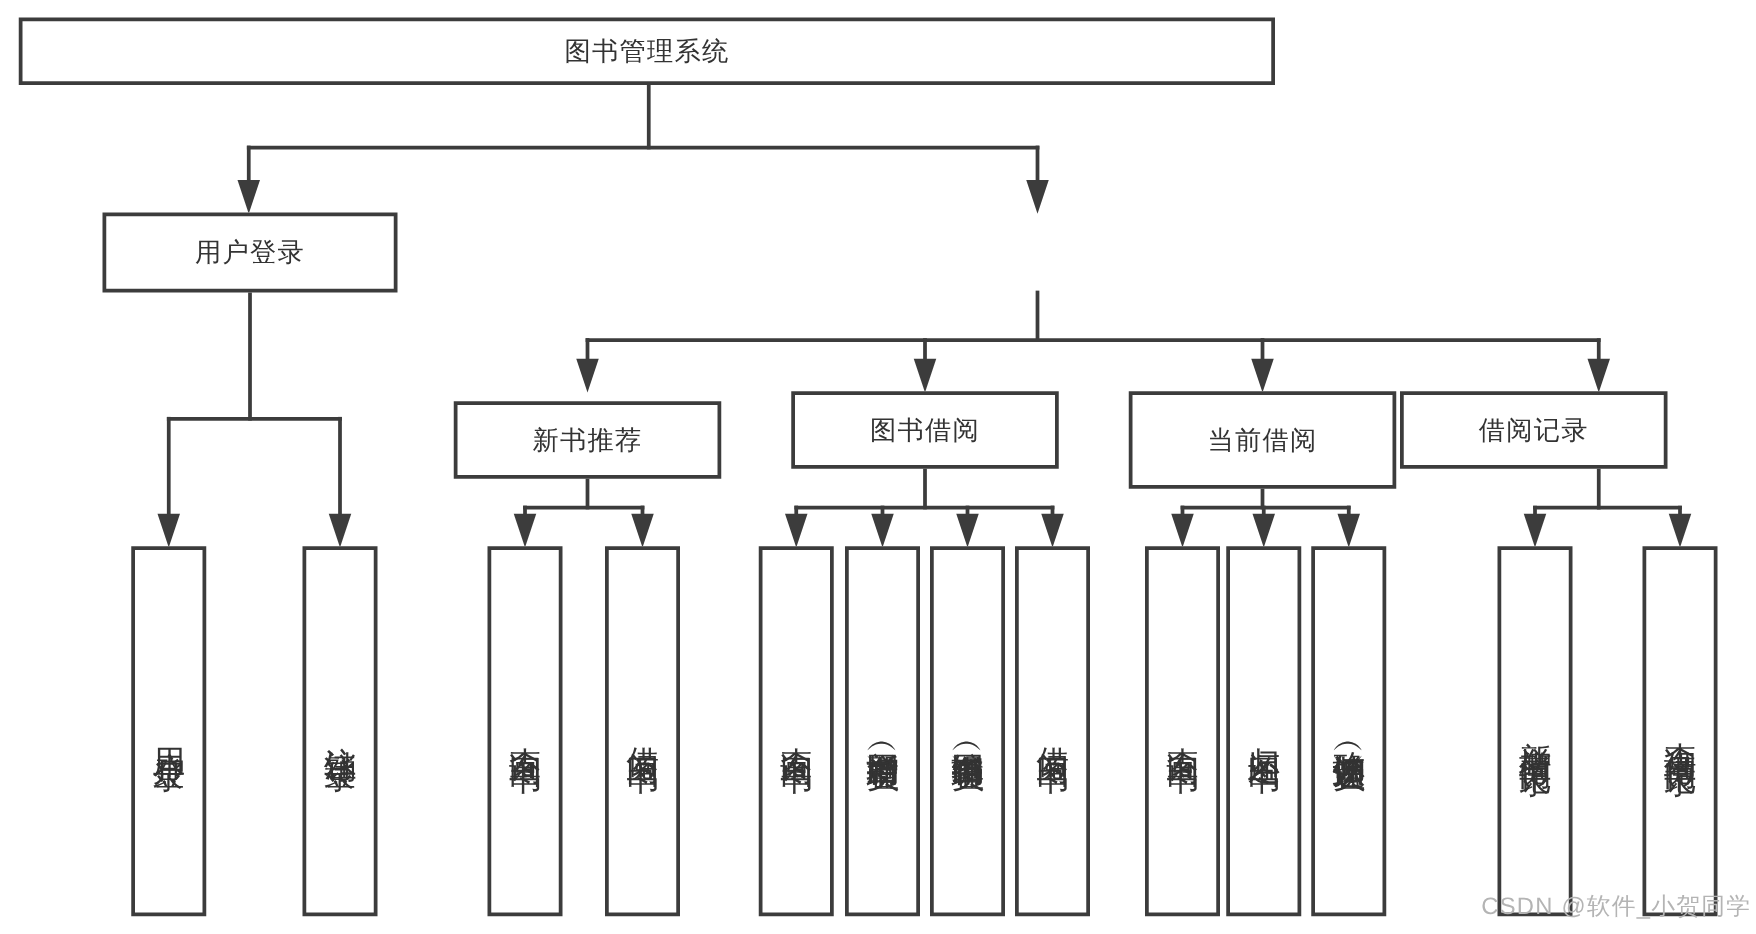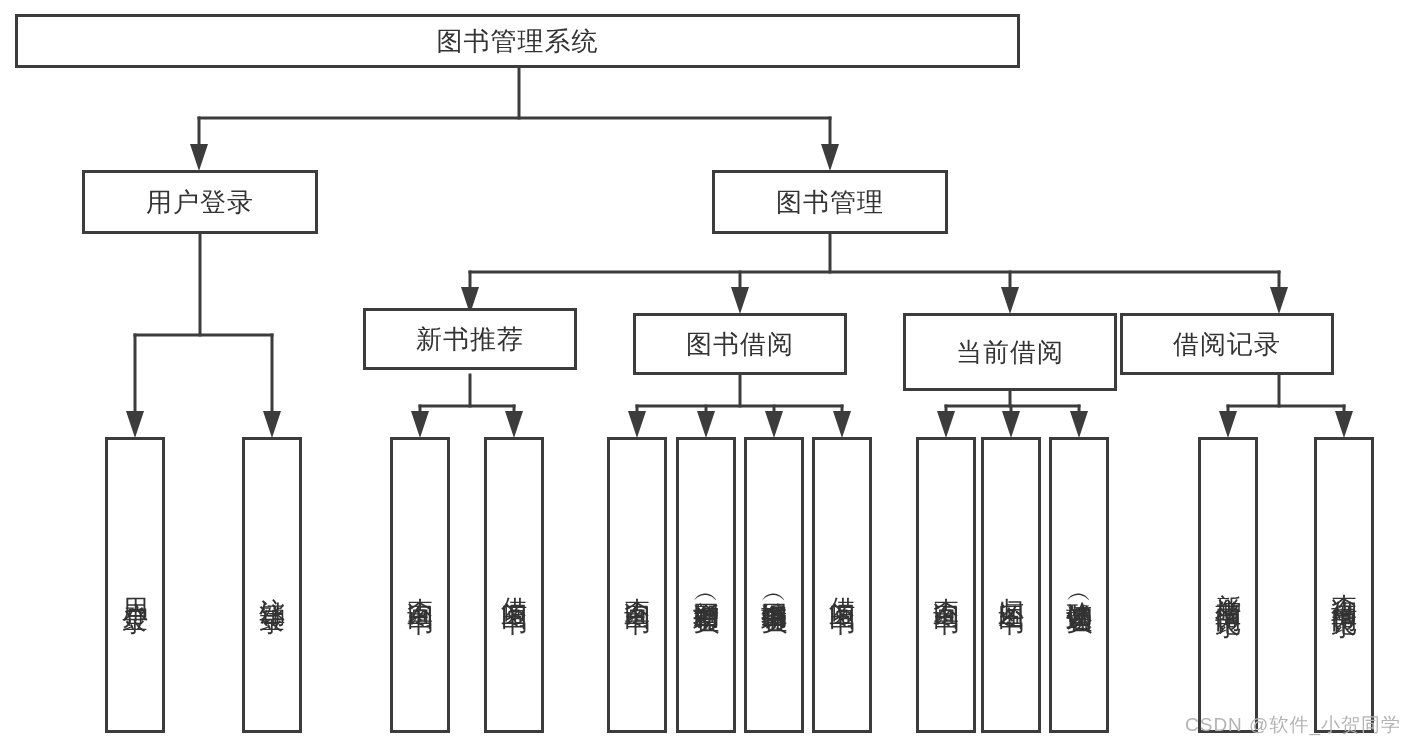--- a/index.html
+++ b/index.html
@@ -9,21 +9,21 @@
     overflow:hidden;
   }
   svg.connectors { position:absolute; left:0; top:0; z-index:1; }
   svg.connectors line { stroke:#3c3c3c; stroke-width:3; stroke-linecap:square; }
   svg.connectors polygon { fill:#3c3c3c; }
   .box {
     position:absolute; box-sizing:border-box; background:#ffffff;
     border:3px solid #3c3c3c; display:flex; align-items:center; justify-content:center;
     z-index:2;
   }
-  .hlabel { font-size:26px; letter-spacing:1px; color:#333333; white-space:nowrap; }
+  .hlabel { font-size:21px; letter-spacing:1px; color:#333333; white-space:nowrap; }
   .vlabel {
     writing-mode:vertical-lr; text-orientation:mixed;
     font-size:26px; letter-spacing:4px; line-height:1.05; color:#333333;
   }
   .watermark {
     position:absolute; left:1185px; top:712px; z-index:5;
     font-size:19px; color:#b4b4b4; letter-spacing:1px; white-space:nowrap;
   }
 </style>
 </head>
@@ -107,25 +107,22 @@
     </g>
   </svg>
 
   <div class="box" style="left:15px;top:14px;width:1005px;height:54px">
     <span class="hlabel">图书管理系统</span>
   </div>
 
   <div class="box" style="left:82px;top:170px;width:236px;height:64px">
     <span class="hlabel">用户登录</span>
   </div>
-  <div class="box" style="left:712px;top:170px;width:236px;height:64px">
-    <span class="hlabel">图书管理</span>
-  </div>
 
-  <div class="box" style="left:363px;top:308px;width:214px;height:62px">
+  <div class="box" style="left:363px;top:321px;width:214px;height:62px">
     <span class="hlabel">新书推荐</span>
   </div>
   <div class="box" style="left:633px;top:313px;width:214px;height:62px">
     <span class="hlabel">图书借阅</span>
   </div>
   <div class="box" style="left:903px;top:313px;width:214px;height:78px">
     <span class="hlabel">当前借阅</span>
   </div>
   <div class="box" style="left:1120px;top:313px;width:214px;height:62px">
     <span class="hlabel">借阅记录</span>

